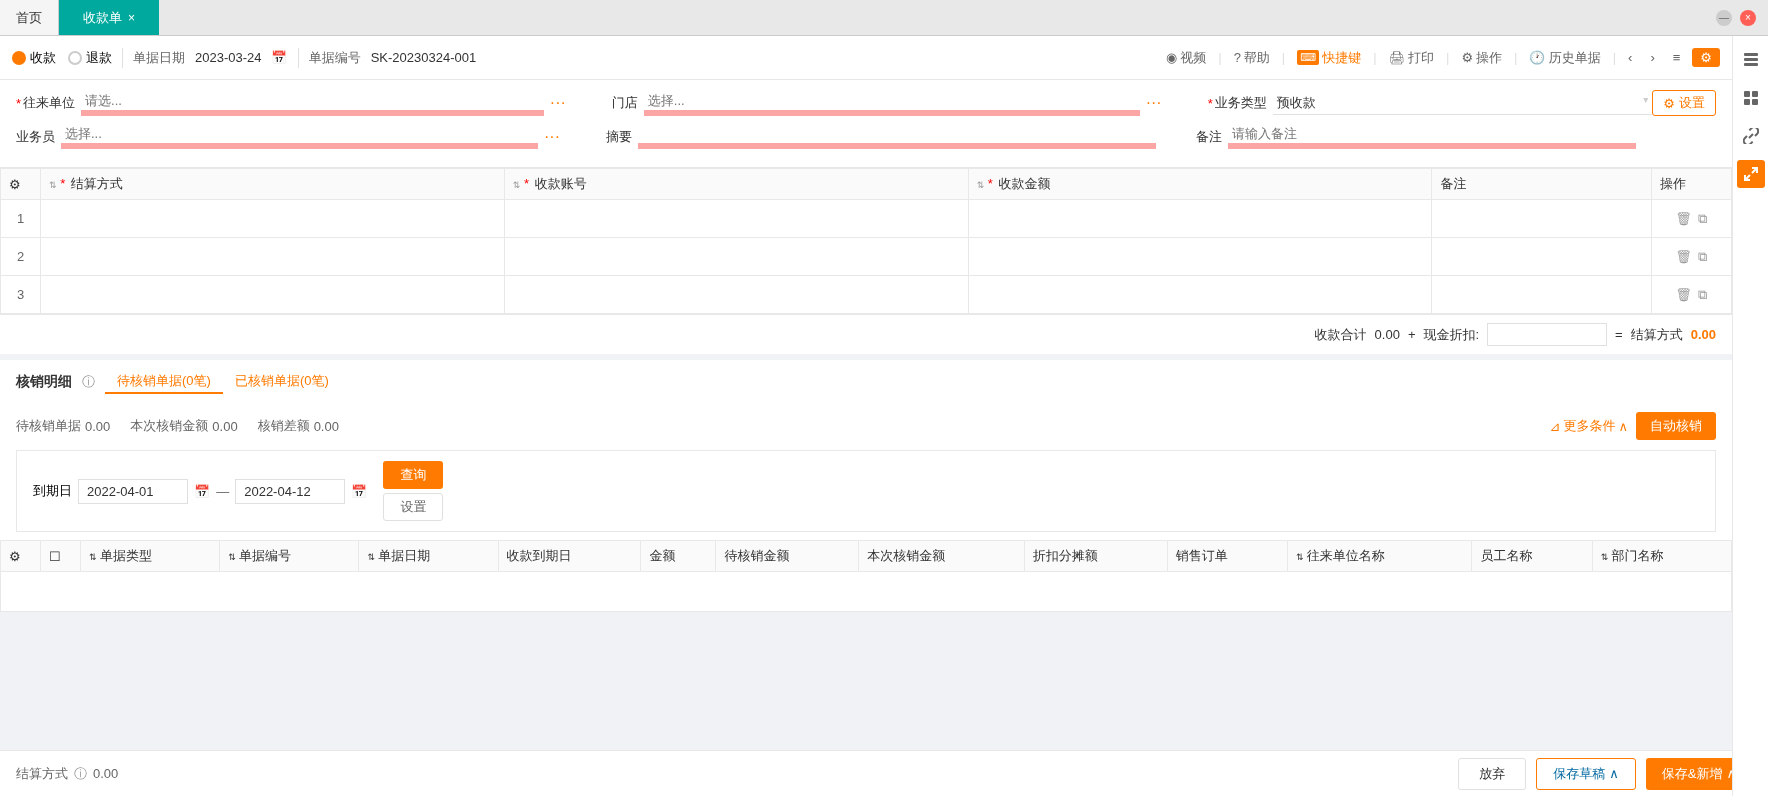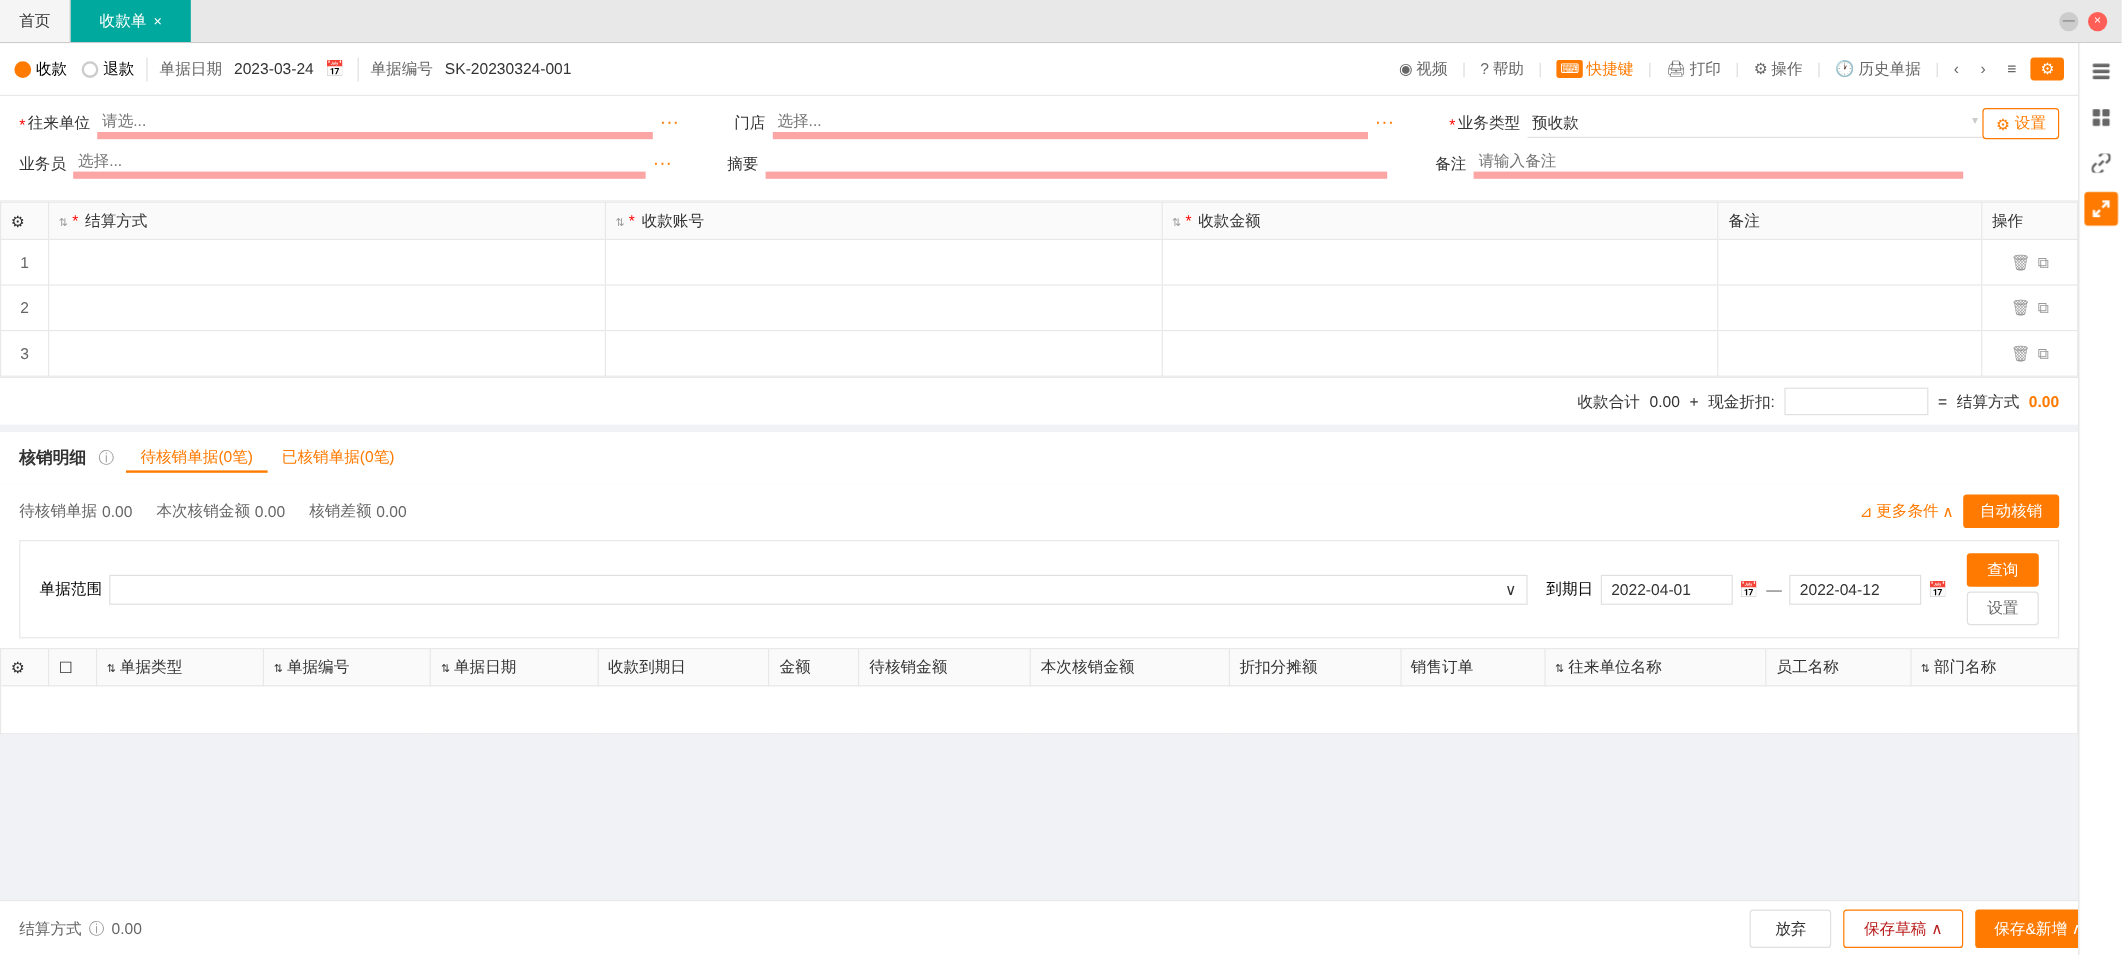--- a/index.html
+++ b/index.html
@@ -156,21 +156,21 @@
       border-top: 1px solid #e8e8e8; display: flex; align-items: center;
       padding: 8px 16px; gap: 10px; height: 46px;
     }
     .footer-left { display: flex; align-items: center; gap: 6px; color: #666; }
     .footer-right { margin-left: auto; display: flex; gap: 10px; }
     .btn-discard {
       background: #fff; border: 1px solid #e0e0e0; color: #333;
       padding: 6px 20px; border-radius: 3px; cursor: pointer;
     }
     .btn-draft {
-      background: #fff; border: 1px solid #ff7a00; color: #b91c1c;
+      background: #fff; border: 1px solid #ff7a00; color: #0369a1;
       padding: 6px 16px; border-radius: 3px; cursor: pointer;
       display: flex; align-items: center; gap: 4px;
     }
     .btn-save-new {
       background: #ff7a00; border: none; color: #fff;
       padding: 6px 16px; border-radius: 3px; cursor: pointer;
       display: flex; align-items: center; gap: 4px;
     }
 
     
@@ -443,27 +443,20 @@
         <span>更多条件</span>
         <span>∧</span>
       </div>
       <button class="auto-btn">
         <span>自动核销</span>
       </button>
     </div>
   </div>
 
   <div class="query-row">
-    <div class="query-field">
-      <span>单据范围</span>
-      <div class="query-select">
-        <span></span>
-        <span>∨</span>
-      </div>
-    </div>
     <div class="date-range">
       <span>到期日</span>
       <input class="date-input" type="text" value="2022-04-01" style="">
       <span style="cursor:pointer;color:#999">📅</span>
       <span class="date-separator">—</span>
       <input class="date-input" type="text" value="2022-04-12" style="">
       <span style="cursor:pointer;color:#999">📅</span>
     </div>
     <div class="query-actions">
       <button class="query-btn">

